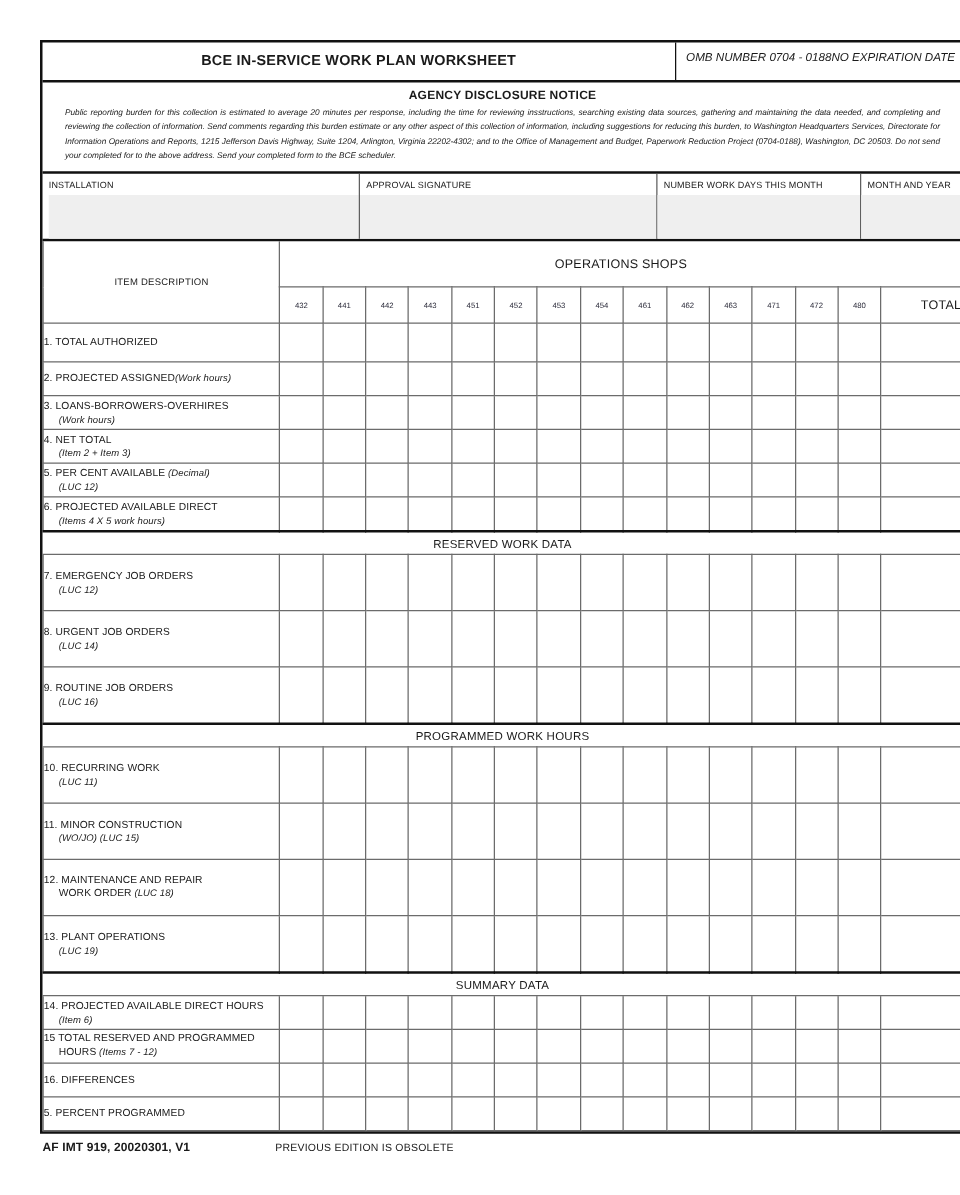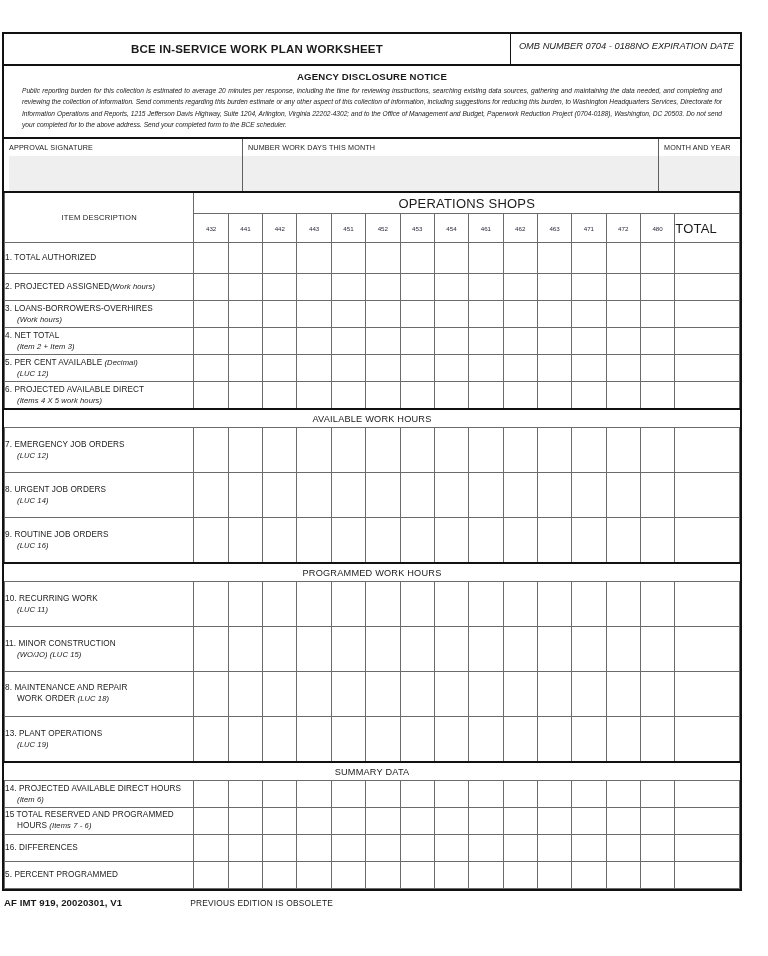--- a/index.html
+++ b/index.html
@@ -13,21 +13,21 @@
     font-family: "Liberation Sans", sans-serif;
     color: #1a1a1a;
     -webkit-font-smoothing: antialiased;
   }
 
   .page {
     position: relative;
     width: 768px;
     height: 956px;
     box-sizing: border-box;
-    padding: 32px 14px 0 2px;
+    padding: 32px 14px 0 32px;
     background: #ffffff;
   }
 
   
   .form-frame {
     width: 740px;
     border: 2px solid #111;
     box-sizing: border-box;
     background: #fff;
   }
@@ -128,40 +128,40 @@
     font-weight: normal;
     vertical-align: middle;
   }
 
   col.c-desc  { width: 182px; }
   col.c-shop  { width: 33px; }
   col.c-total { width: 62px; }
 
   .hdr-ops {
     text-align: center;
-    font-size: 13px;
-    height: 20px;
+    font-size: 10px;
+    height: 36px;
     letter-spacing: .2px;
     border-top: none !important;
   }
   .hdr-desc {
     text-align: center;
     font-size: 7.6px;
     letter-spacing: .2px;
     border-top: none !important;
   }
   .hdr-shop {
     text-align: center;
     font-size: 6.2px;
     height: 28px;
     color: #2b2b3a;
   }
   .hdr-total {
-    text-align: left;
-    font-size: 13px;
+    text-align: right;
+    font-size: 10px;
     letter-spacing: .2px;
   }
 
   
   td.item-desc {
     padding: 4px 4px 4px 6px;
     font-size: 8.2px;
     line-height: 1.32;
     letter-spacing: .1px;
   }
@@ -235,20 +235,24 @@
         <div>NO EXPIRATION DATE</div>
       </div>
     </div>
 
     <div class="disclosure">
       <div class="disclosure-title">AGENCY DISCLOSURE NOTICE</div>
       <div class="disclosure-body">Public reporting burden for this collection is estimated to average 20 minutes per response, including the time for reviewing insstructions, searching existing data sources, gathering and maintaining the data needed, and completing and reviewing the collection of information. Send comments regarding this burden estimate or any other aspect of this collection of information, including suggestions for reducing this burden, to Washington Headquarters Services, Directorate for Information Operations and Reports, 1215 Jefferson Davis Highway, Suite 1204, Arlington, Virginia 22202-4302; and to the Office of Management and Budget, Paperwork Reduction Project (0704-0188), Washington, DC 20503. Do not send your completed for to the above address. Send your completed form to the BCE scheduler.</div>
     </div>
 
     <div class="ident-row">
+      <div class="ident-cell c-install">
+        <span class="lbl">INSTALLATION</span>
+        <span class="fill"></span>
+      </div>
       <div class="ident-cell c-approval">
         <span class="lbl">APPROVAL SIGNATURE</span>
         <span class="fill"></span>
       </div>
       <div class="ident-cell c-workdays">
         <span class="lbl">NUMBER WORK DAYS THIS MONTH</span>
         <span class="fill"></span>
       </div>
       <div class="ident-cell c-month">
         <span class="lbl">MONTH AND YEAR</span>
@@ -401,21 +405,21 @@
             <td></td>
             <td></td>
             <td></td>
             <td></td>
             <td></td>
             <td></td>
             <td></td>
             <td></td>
           </tr>
           <tr class="band">
-            <td colspan="16">AVAILABLE WORK HOURS</td>
+            <td colspan="16">RESERVED WORK DATA</td>
           </tr>
           <tr class="r-h44">
             <td class="item-desc"><span class="num">7. EMERGENCY JOB ORDERS</span><span class="sub-indent">(LUC 12)</span></td>
             <td></td>
             <td></td>
             <td></td>
             <td></td>
             <td></td>
             <td></td>
             <td></td>
@@ -497,21 +501,21 @@
             <td></td>
             <td></td>
             <td></td>
             <td></td>
             <td></td>
             <td></td>
             <td></td>
             <td></td>
           </tr>
           <tr class="r-h44">
-            <td class="item-desc"><span class="num">8. MAINTENANCE AND REPAIR</span><span class="sub-indent2">WORK ORDER<i style="font-size: 7.6px; margin-top: 20px;"> (LUC 18)</i></span></td>
+            <td class="item-desc"><span class="num">12. MAINTENANCE AND REPAIR</span><span class="sub-indent2">WORK ORDER<i style="font-size: 7.6px; margin-top: 20px;"> (LUC 18)</i></span></td>
             <td></td>
             <td></td>
             <td></td>
             <td></td>
             <td></td>
             <td></td>
             <td></td>
             <td></td>
             <td></td>
             <td></td>
@@ -554,21 +558,21 @@
             <td></td>
             <td></td>
             <td></td>
             <td></td>
             <td></td>
             <td></td>
             <td></td>
             <td></td>
           </tr>
           <tr class="r-h26">
-            <td class="item-desc"><span class="num">15 TOTAL RESERVED AND PROGRAMMED</span><span class="sub-indent2">HOURS<i style="font-size: 7.6px;"> (Items 7 - 6)</i></span></td>
+            <td class="item-desc"><span class="num">15 TOTAL RESERVED AND PROGRAMMED</span><span class="sub-indent2">HOURS<i style="font-size: 7.6px;"> (Items 7 - 12)</i></span></td>
             <td></td>
             <td></td>
             <td></td>
             <td></td>
             <td></td>
             <td></td>
             <td></td>
             <td></td>
             <td></td>
             <td></td>

